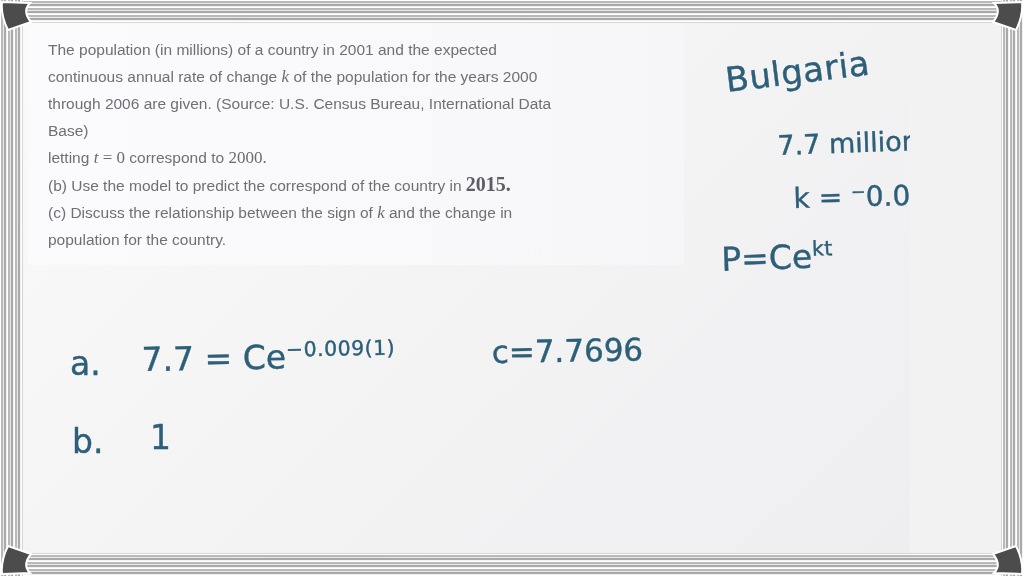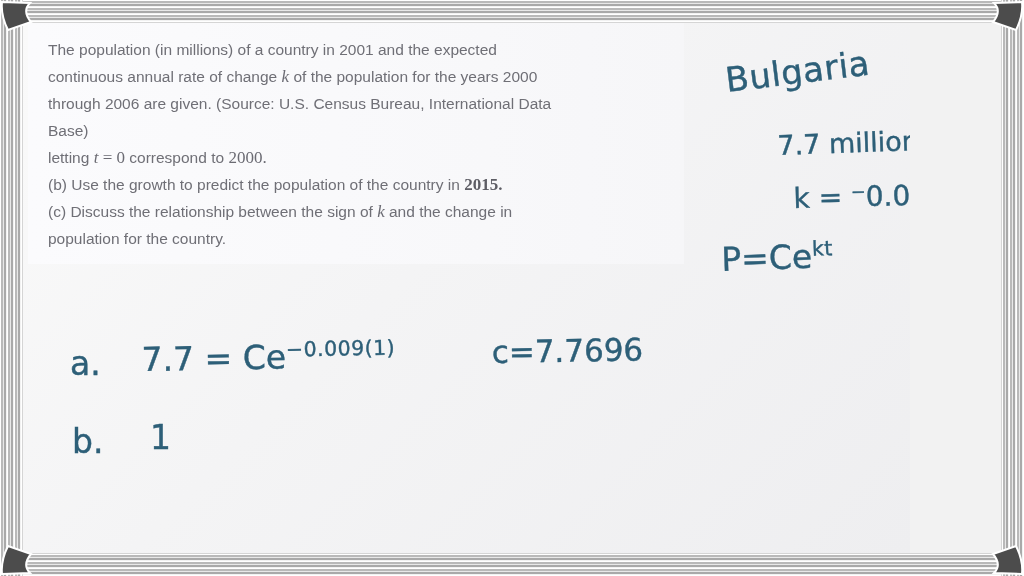--- a/index.html
+++ b/index.html
@@ -105,21 +105,21 @@
   }
   .mathr {
     font-family: "Liberation Serif", serif;
     font-style: normal;
     font-size: 17px;
     color: #6b6b73;
   }
   .mathb {
     font-family: "Liberation Serif", serif;
     font-weight: bold;
-    font-size: 17px;
+    font-size: 20px;
     color: #5d5d65;
   }
   .sup {
     font-family: "Liberation Serif", serif;
     font-style: italic;
     font-size: 11px;
     vertical-align: super;
   }
 
   
@@ -221,21 +221,21 @@
   <div id="canvas">
 
     <div id="problem-panel">
       <p>The population (in millions) of a country in 2001 and the expected</p>
       <p><span>continuous annual rate of change </span><span class="mathi">k</span><span> of the population for the years 2000</span></p>
       <p>through 2006 are given. (Source: U.S. Census Bureau, International Data</p>
       <p>Base)</p>
 
       <p><span>letting </span><span class="mathi">t</span><span class="mathr"> = </span><span class="mathr">0</span><span> correspond to </span><span class="mathr">2000.</span></p>
 
-      <p><span>(b) Use the growth to predict the population of the country in </span><span class="mathb">2015.</span></p>
+      <p><span>(b) Use the model to predict the correspond of the country in </span><span class="mathb">2015.</span></p>
 
       <p><span>(c) Discuss the relationship between the sign of </span><span class="mathi">k</span><span> and the change in</span></p>
       <p>population for the country.</p>
     </div>
 
     <div class="hand hw-bulgaria">Bulgaria</div>
     <div class="hand hw-million">7.7 million</div>
     <div class="hand hw-k">k = ⁻0.009</div>
     <div class="hand hw-pce"><span>P=Ce</span><span class="hsup">kt</span></div>
 

